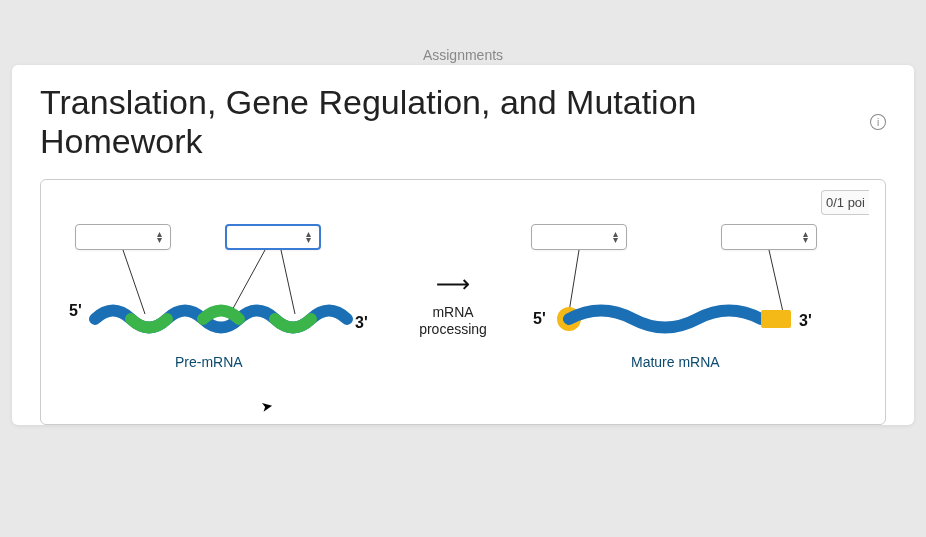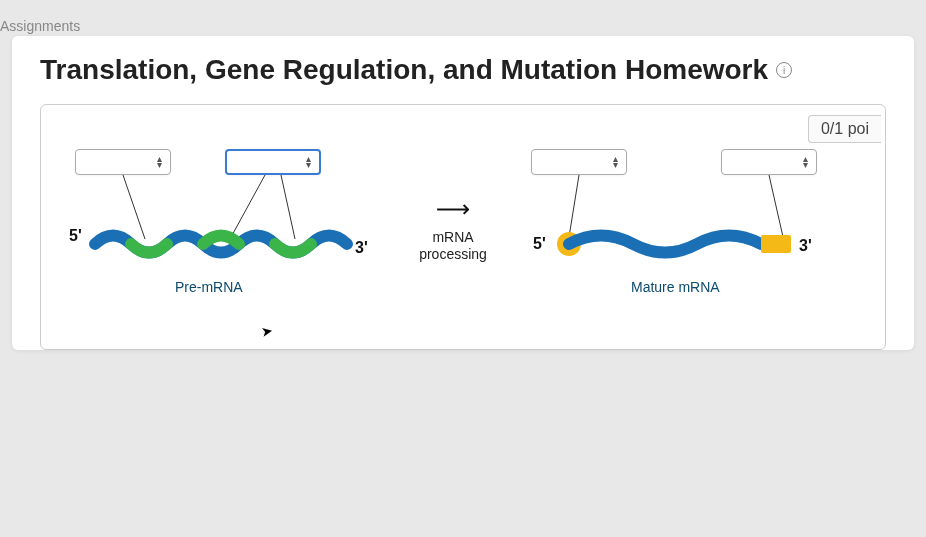--- a/index.html
+++ b/index.html
@@ -5,41 +5,42 @@
     * { box-sizing: border-box; margin: 0; padding: 0; }
     body {
       font-family: "Segoe UI", Arial, sans-serif;
       background: #e8e8e8;
       width: 926px;
       height: 537px;
       overflow: hidden;
       position: relative;
     }
     .breadcrumb {
-      text-align: left;
+      text-align: center;
       color: #888;
       font-size: 14px;
       padding: 18px 0;
       height: 18px;
+      margin-top: 29px;
     }
     .page {
       background: #fff;
       margin: 0 12px;
       padding: 18px 28px 0 28px;
       border-radius: 6px;
       box-shadow: 0 1px 4px rgba(0,0,0,0.08);
     }
     .title-row {
       display: flex;
       align-items: center;
       gap: 8px;
     }
     .page-title {
-      font-size: 28px;
-      font-weight: 700;
+      font-size: 34px;
+      font-weight: 400;
       color: #222;
     }
     .info-icon {
       width: 16px;
       height: 16px;
       border: 1px solid #888;
       border-radius: 50%;
       display: inline-flex;
       align-items: center;
       justify-content: center;
@@ -55,26 +56,26 @@
       border: 1px solid #ccc;
       border-radius: 6px;
       margin-top: 18px;
       padding: 20px 24px 40px 24px;
       position: relative;
       background: #fff;
     }
     .points-badge {
       position: absolute;
       top: 10px;
-      right: 4px;
+      right: 16px;
       border: 1px solid #ccc;
       border-right: none;
       border-radius: 4px 0 0 4px;
-      padding: 4px 12px;
-      font-size: 16px;
+      padding: 4px 4px;
+      font-size: 13px;
       color: #444;
       background: #fafafa;
     }
     .prompt {
       font-size: 14px;
       color: #333;
       margin-top: 22px;
       line-height: 1.5;
     }
     .diagram {

